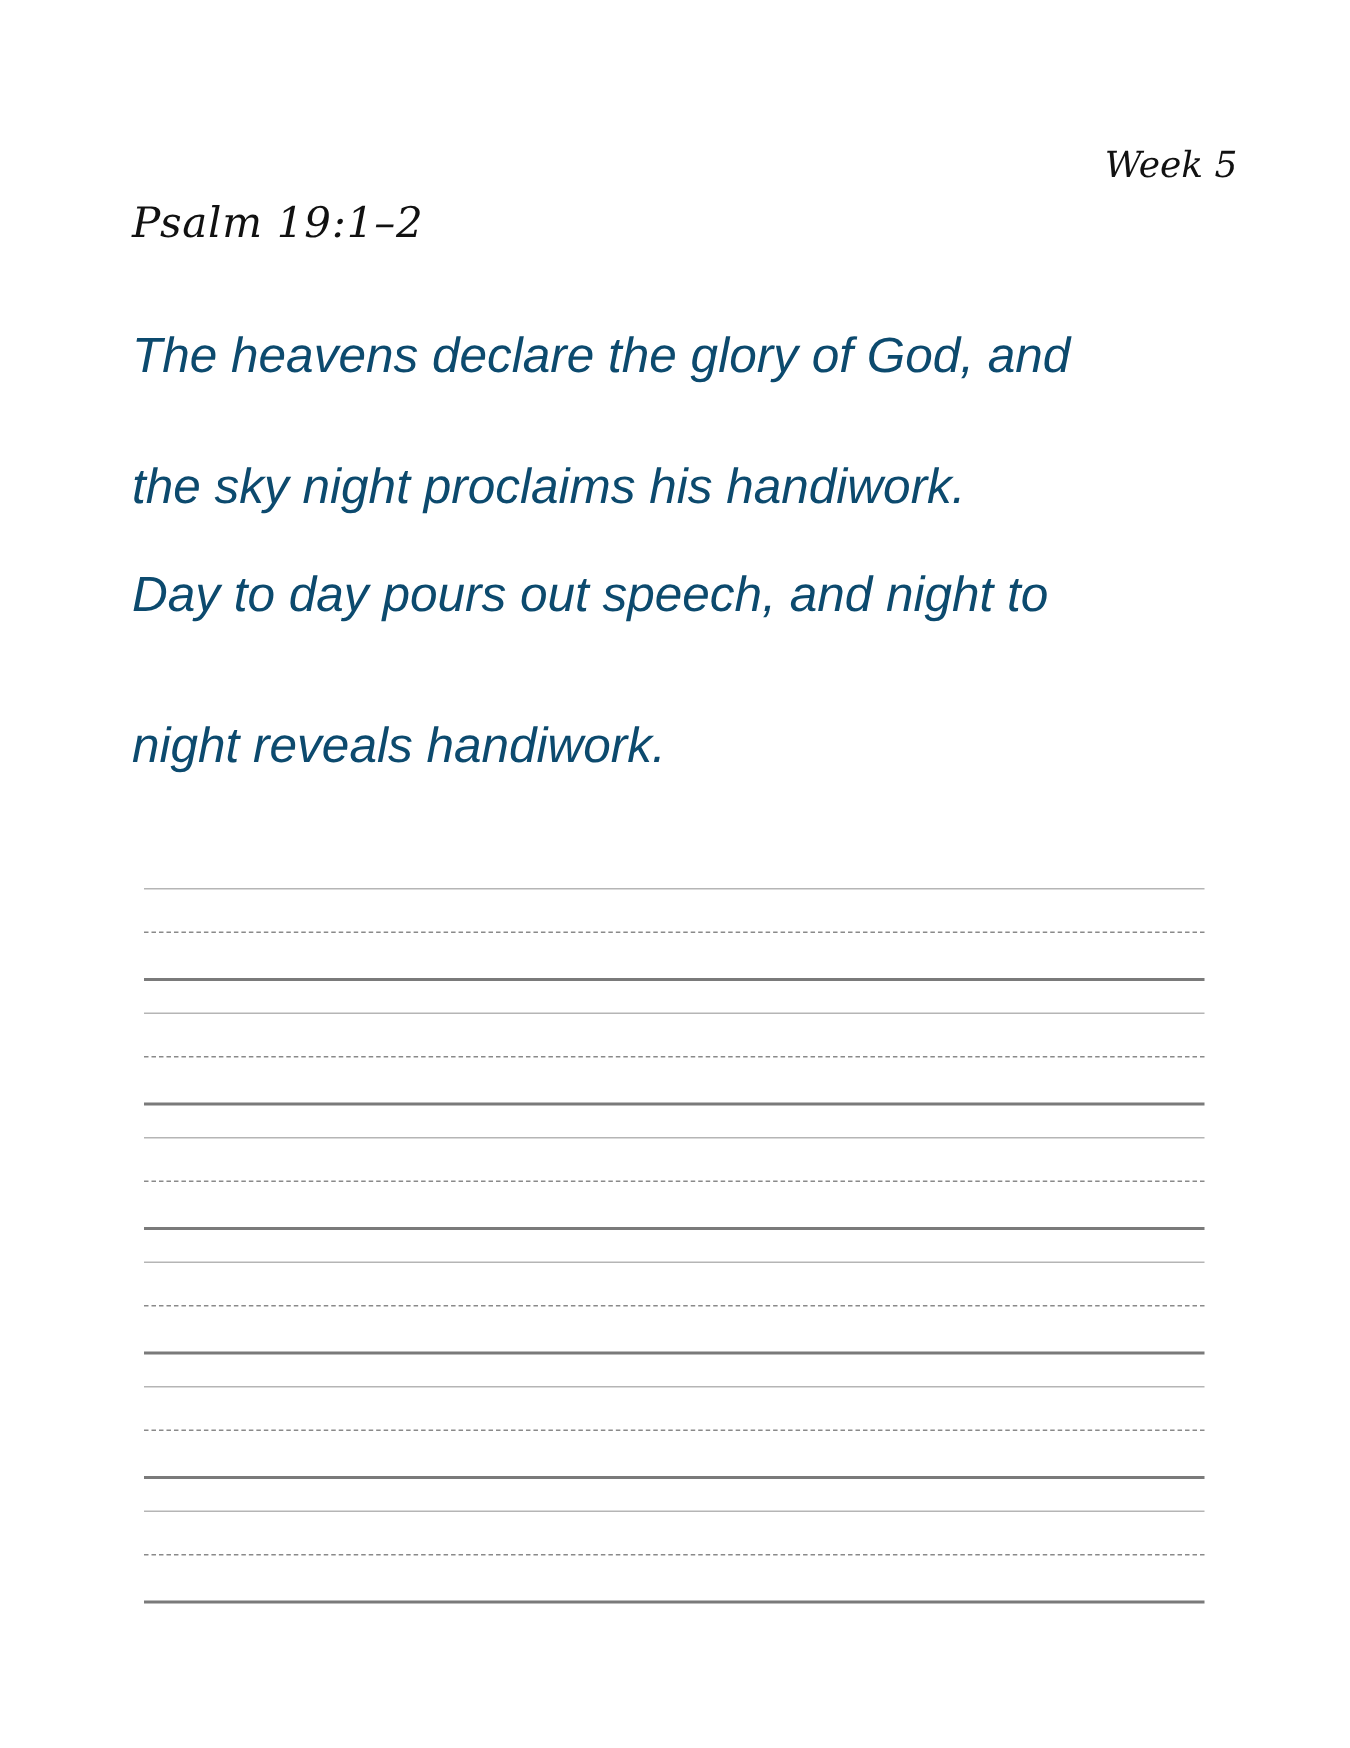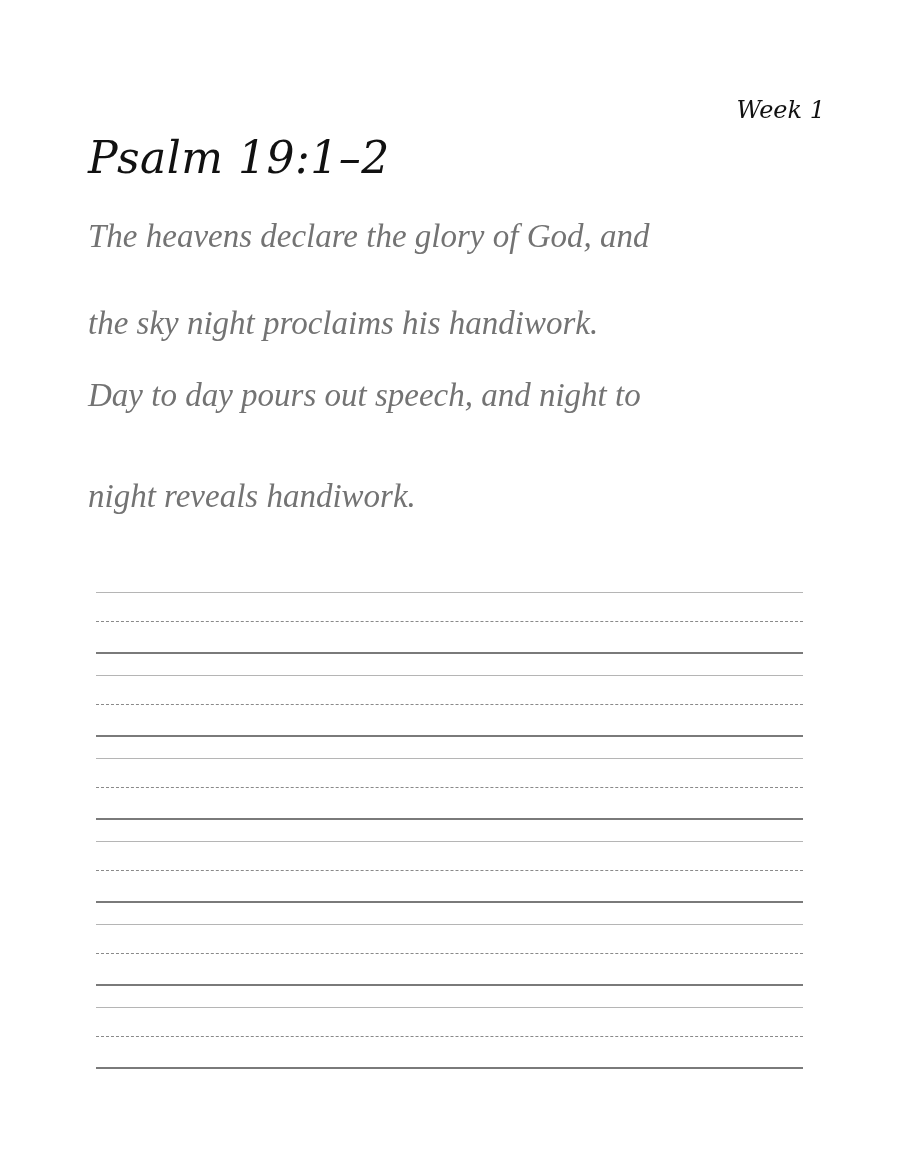--- a/index.html
+++ b/index.html
@@ -3,38 +3,38 @@
 <meta charset="utf-8">
 <style>
   html, body { margin: 0; padding: 0; background: #ffffff; }
   body { width: 900px; height: 1165px; position: relative; overflow: hidden; }
   .week {
     position: absolute; left: 700px; top: 96px; width: 125px; text-align: right;
     font-family: "DejaVu Serif", serif; font-style: italic; font-size: 24px; color: #111;
   }
   .ref {
     position: absolute; left: 88px; top: 132px;
-    font-family: "DejaVu Serif", serif; font-style: italic; font-size: 44px; color: #111;
+    font-family: "DejaVu Serif", serif; font-style: italic; font-size: 28px; color: #111;
     letter-spacing: 0.5px;
   }
   .verse-line {
     position: absolute; left: 88px; white-space: nowrap;
-    font-family: Liberation Serif, serif; font-style: italic; font-size: 33px; color: #737373;
+    font-family: Liberation Sans, sans-serif; font-style: italic; font-size: 33px; color: #0c4a6e;
   }
   .guides { position: absolute; left: 96px; width: 707px; top: 0; }
   .guide-group { position: absolute; left: 0; width: 707px; height: 62px; }
   .g-top { position: absolute; left: 0; right: 0; top: 0; height: 0; border-top: 1.5px solid #b5b5b5; }
   .g-mid { position: absolute; left: 0; right: 0; top: 29px; height: 0; border-top: 1.5px dashed #8a8a8a; }
   .g-base { position: absolute; left: 0; right: 0; top: 60px; height: 0; border-top: 2px solid #7a7a7a; }
 </style>
 </head>
 <body>
 
 <div>
-  <div class="week">Week 1</div>
+  <div class="week">Week 5</div>
   <div class="ref">Psalm 19:1–2</div>
 
   <div class="verse-line" style="top:218px">The heavens declare the glory of God, and</div>
   <div class="verse-line" style="top:305px">the sky night proclaims his handiwork.</div>
   <div class="verse-line" style="top:377px">Day to day pours out speech, and night to</div>
   <div class="verse-line" style="top:478px">night reveals handiwork.</div>
 
   <div class="guides">
     <div class="guide-group" style="top:592px">
       <div class="g-top"></div>

